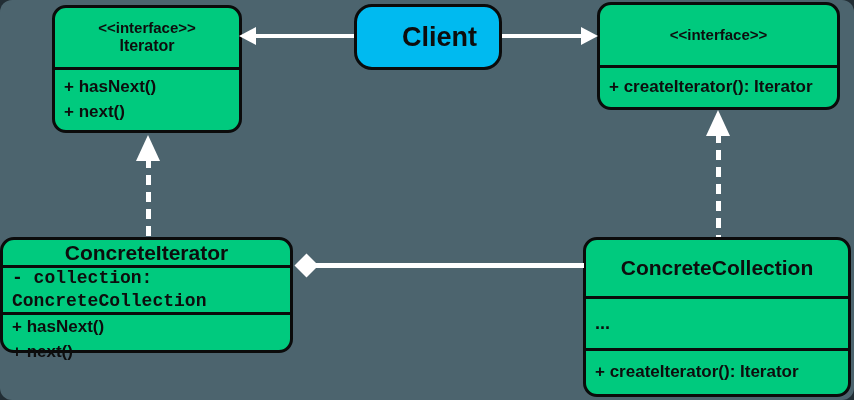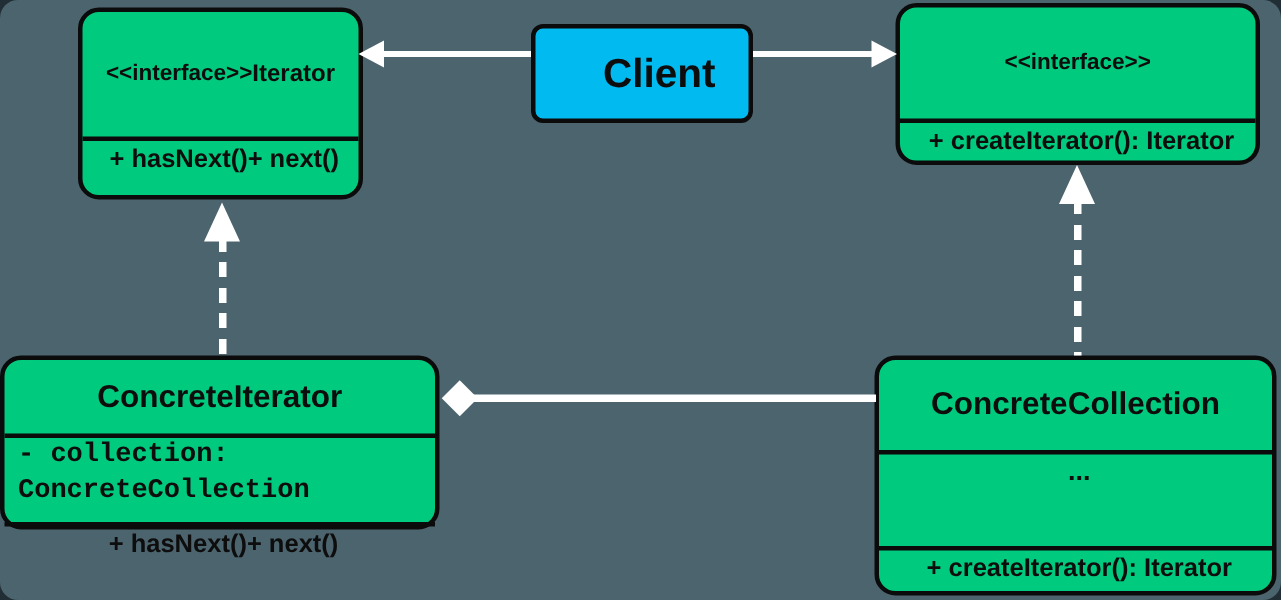--- a/index.html
+++ b/index.html
@@ -26,54 +26,54 @@
     box-sizing: border-box;
     background: #00ca7e;
     border: 3px solid #0b0b0b;
     border-radius: 14px;
     display: flex;
     flex-direction: column;
   }
   .sec {
     box-sizing: border-box;
     display: flex;
+    flex-direction: column;
     justify-content: center;
-    margin-top: 12px;
   }
   .sec + .sec { border-top: 3px solid #0b0b0b; }
   .sec.center { align-items: center; text-align: center; }
   .sec.left { align-items: flex-start; padding-left: 9px; padding-right: 4px; }
   .stereotype { font-size: 15px; line-height: 1.1; }
   .iface-name { font-size: 16px; line-height: 1.2; }
   .class-title { font-size: 21px; line-height: 1.2; }
   .member { font-size: 17px; line-height: 1.45; }
   .attr { font-size: 18px; line-height: 1.3; }
 
   #box-iterator        { left: 52px;  top: 5px;   width: 190px; height: 128px; }
   #box-iterator .header  { height: 59px; }
   #box-iterator .members { flex: 1; }
 
   #box-client {
     left: 354px; top: 4px; width: 148px; height: 66px;
-    background: #00baf0; border-radius: 8px;
+    background: #00baf0; border-radius: 18px;
     align-items: center; justify-content: center; padding-left: 23px;
   }
   #box-client .client-label { font-size: 27px; }
 
   #box-iterable        { left: 597px; top: 2px;   width: 243px; height: 108px; }
   #box-iterable .header  { height: 60px; }
   #box-iterable .members { flex: 1; }
 
   #box-citerator        { left: 0px;   top: 237px; width: 293px; height: 116px; }
   #box-citerator .title-sec { height: 47px; }
   #box-citerator .attr-sec  { height: 47px; font-family: Liberation Mono, monospace; }
   #box-citerator .members   { flex: 1; }
 
   #box-ccollection        { left: 583px; top: 237px; width: 268px; height: 160px; }
-  #box-ccollection .title-sec { height: 36px; align-items: center; }
+  #box-ccollection .title-sec { height: 56px; align-items: center; }
   #box-ccollection .attr-sec  { height: 52px; }
   #box-ccollection .members   { flex: 1; }
 
   
   .hline { position: absolute; background: #ffffff; height: 4px; }
   .vdash {
     position: absolute; width: 5px;
     background: repeating-linear-gradient(180deg, #ffffff 0 10px, transparent 10px 17px);
   }
   .arrow-left {

